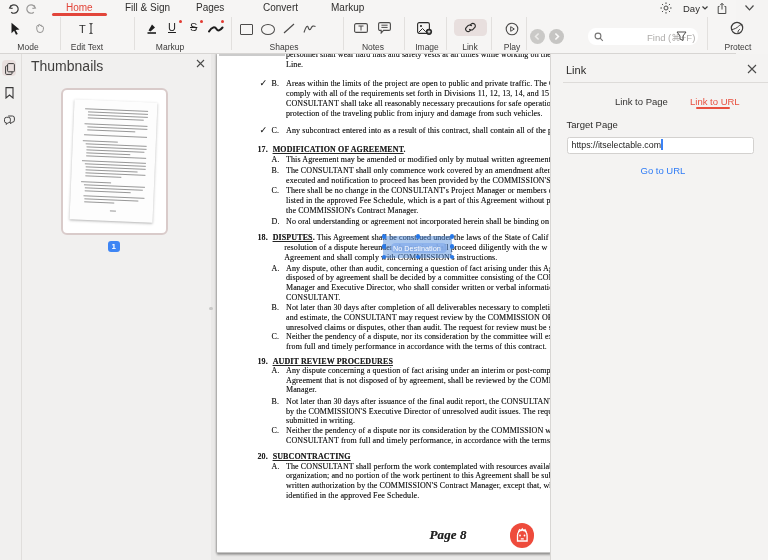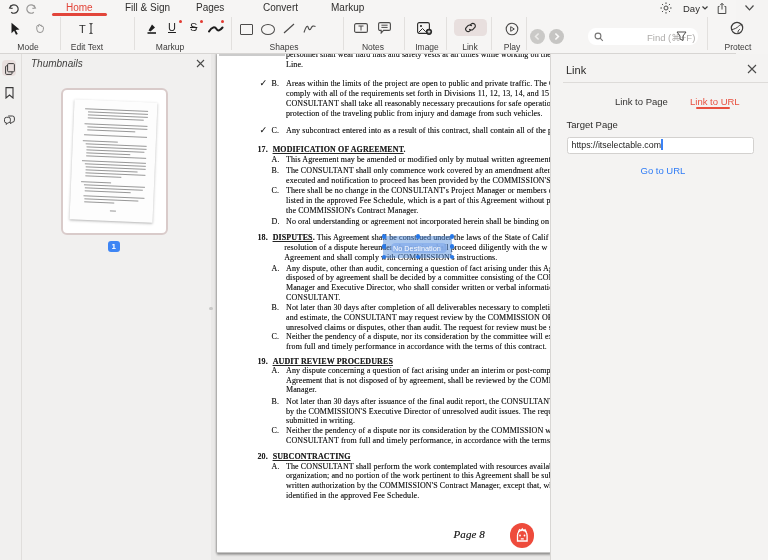--- a/index.html
+++ b/index.html
@@ -198,21 +198,21 @@
   <svg class="abs" style="left:5px;top:33px" width="9" height="12" viewBox="0 0 9 12">
     <path d="M1 0.6 H8 V11 L4.5 8 L1 11 Z" fill="none" stroke="#3a3939" stroke-width="1.1"></path>
   </svg>
   <svg class="abs" style="left:3.5px;top:61px" width="11" height="12" viewBox="0 0 11 12">
     <path d="M4.2 1.0 h4.2 a2 2 0 0 1 2 2 v2.2 a2 2 0 0 1 -2 2 h-0.4 l-1.4 1.6 v-1.6" fill="none" stroke="#3a3939" stroke-width="0.95"></path>
     <path d="M6.4 4.2 v1.6 a2 2 0 0 1 -2 2 h-0.6 l-1.5 1.7 v-1.7 h-0.2 a1.6 1.6 0 0 1 -1.6 -1.6 v-1.9 a2 2 0 0 1 2 -2 h2 a1.9 1.9 0 0 1 1.9 1.9 Z" fill="#f1f0ef" stroke="#3a3939" stroke-width="0.95"></path>
   </svg>
 </div>
 
 <div id="thumbs">
-  <div class="abs" style="left:9px;top:3.8px;font-size:10px;color:#3f3e3d;font-style:italic;">Thumbnails</div>
+  <div class="abs" style="left:9px;top:3.8px;font-size:14px;color:#3f3e3d;">Thumbnails</div>
   <svg class="abs" style="left:174px;top:5px" width="9" height="9" viewBox="0 0 9 9">
     <path d="M1 1 L8 8 M8 1 L1 8" stroke="#4a4a49" stroke-width="1.1"></path>
   </svg>
 
   <div class="abs" style="left:39px;top:34px;width:107px;height:147px;border:2.5px solid #d9cbca;border-radius:6px;background:#fff;box-sizing:border-box;"></div>
 
   <div class="abs" style="left:50px;top:47px;width:83px;height:120px;background:#fdfdfd;transform:rotate(2.4deg);box-shadow:0 1px 2.5px rgba(0,0,0,.3);">
     <svg width="83" height="120" viewBox="0 0 83 120">
       <g stroke="#555" stroke-width="0.75" opacity="0.8">
         <line x1="11" y1="9" x2="74" y2="9"></line>
@@ -276,21 +276,21 @@
     <div class="ln hang1" style="left:55px;top:279.4px;"><span class="lt">C.</span>Neither the pendency of a dispute, nor its consideration by the committee will exc<br>from full and timely performance in accordance with the terms of this contract.</div>
 
     <div class="ln" style="left:41px;top:304.4px;"><span class="num">19.</span><b><u>AUDIT REVIEW PROCEDURES</u></b></div>
     <div class="ln hang1" style="left:55px;top:313.0px;"><span class="lt">A.</span>Any dispute concerning a question of fact arising under an interim or post-complet<br>Agreement that is not disposed of by agreement, shall be reviewed by the COMMI<br>Manager.</div>
     <div class="ln hang1" style="left:55px;top:343.8px;"><span class="lt">B.</span>Not later than 30 days after issuance of the final audit report, the CONSULTANT<br>by the COMMISSION'S Executive Director of unresolved audit issues. The reque<br>submitted in writing.</div>
     <div class="ln hang1" style="left:55px;top:372.8px;"><span class="lt">C.</span>Neither the pendency of a dispute nor its consideration by the COMMISSION wil<br>CONSULTANT from full and timely performance, in accordance with the terms</div>
 
     <div class="ln" style="left:41px;top:398.6px;"><span class="num">20.</span><b><u>SUBCONTRACTING</u></b></div>
     <div class="ln hang1" style="left:55px;top:408.6px;"><span class="lt">A.</span>The CONSULTANT shall perform the work contemplated with resources availabl<br>organization; and no portion of the work pertinent to this Agreement shall be subc<br>written authorization by the COMMISSION'S Contract Manager, except that, wh<br>identified in the approved Fee Schedule.</div>
 
-    <div class="ln" style="left:237px;top:477.4px;font-style:italic;font-size:11px;">Page 8</div>
+    <div class="ln" style="left:213px;top:477.4px;font-style:italic;font-size:13px;font-weight:bold;">Page 8</div>
 
     <div class="abs" style="left:166.7px;top:182.6px;width:69.3px;height:22.3px;background:rgba(85,143,221,.5);"></div>
     <div class="abs" style="left:174px;top:190px;width:56.5px;height:9.6px;background:rgba(138,175,235,.85);border-radius:4.5px;"></div>
     <div class="abs" style="left:176.5px;top:191.2px;font-size:7.3px;color:rgba(255,255,255,.96);white-space:nowrap;">No Destination</div>
     <div class="dot" style="left:165.1px;top:181.2px;"></div>
     <div class="dot" style="left:199.1px;top:181.2px;"></div>
     <div class="dot" style="left:233.1px;top:181.2px;"></div>
     <div class="dot" style="left:165.1px;top:191.3px;"></div>
     <div class="dot" style="left:233.1px;top:191.3px;"></div>
     <div class="dot" style="left:165.1px;top:201.8px;"></div>

